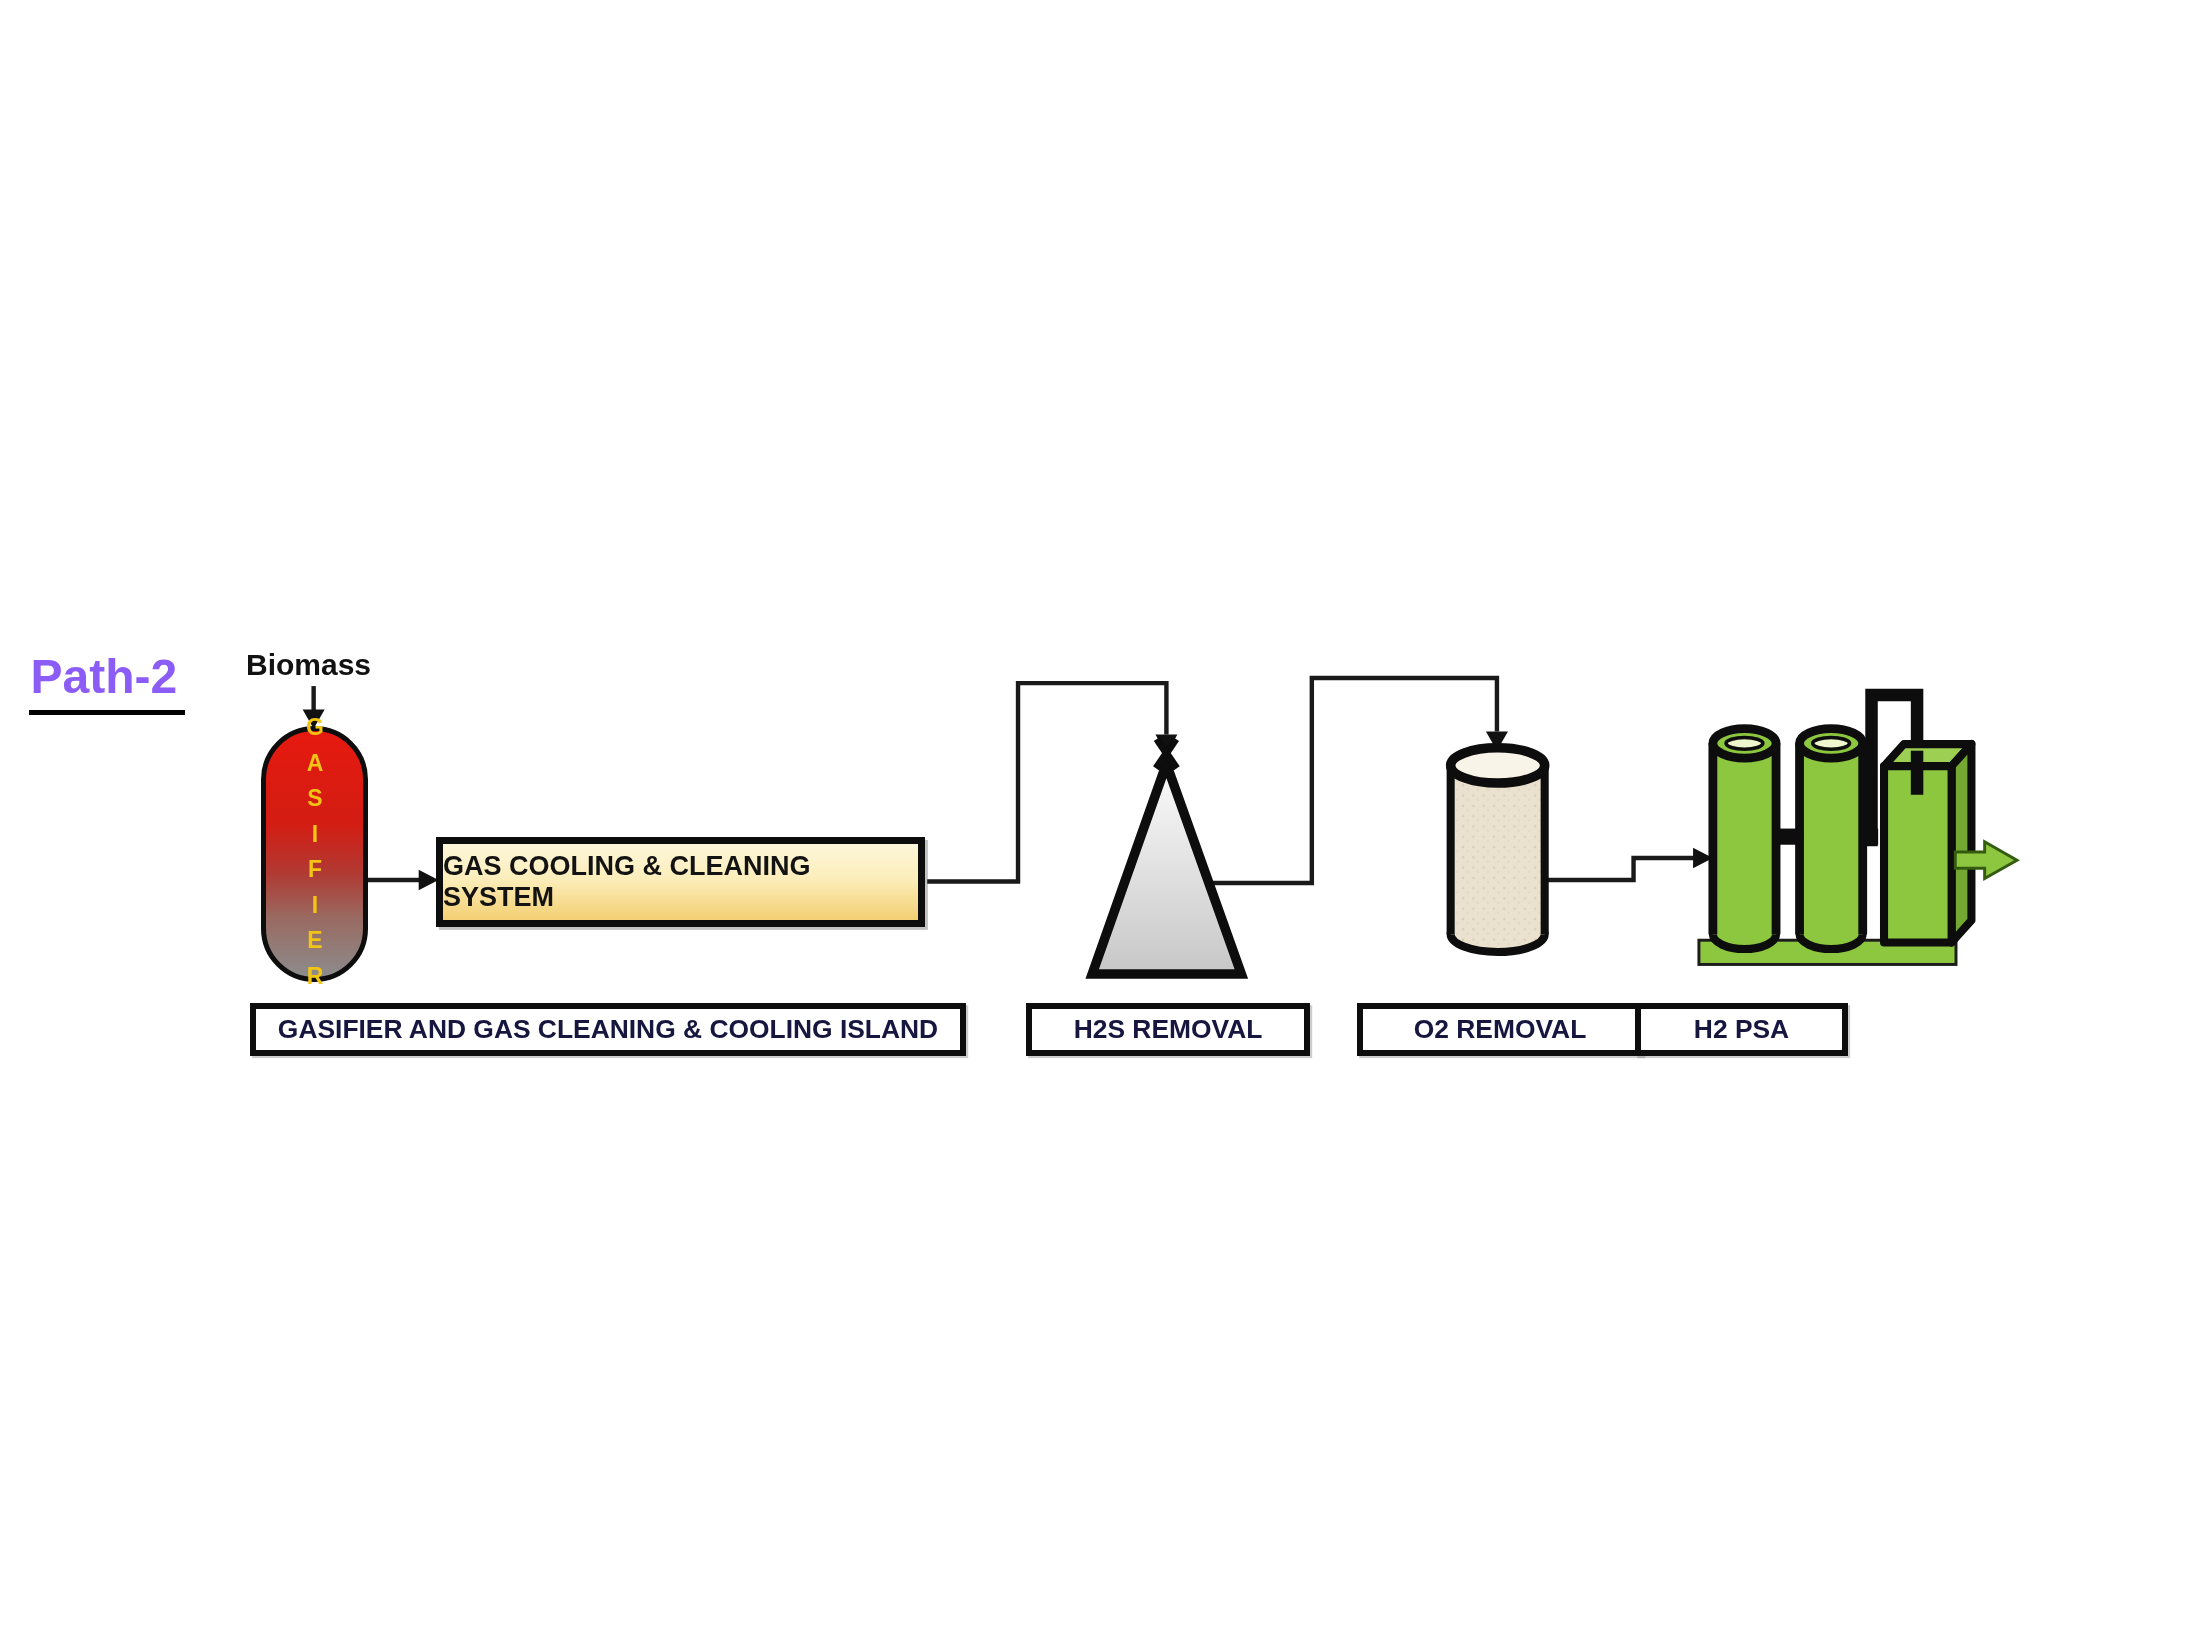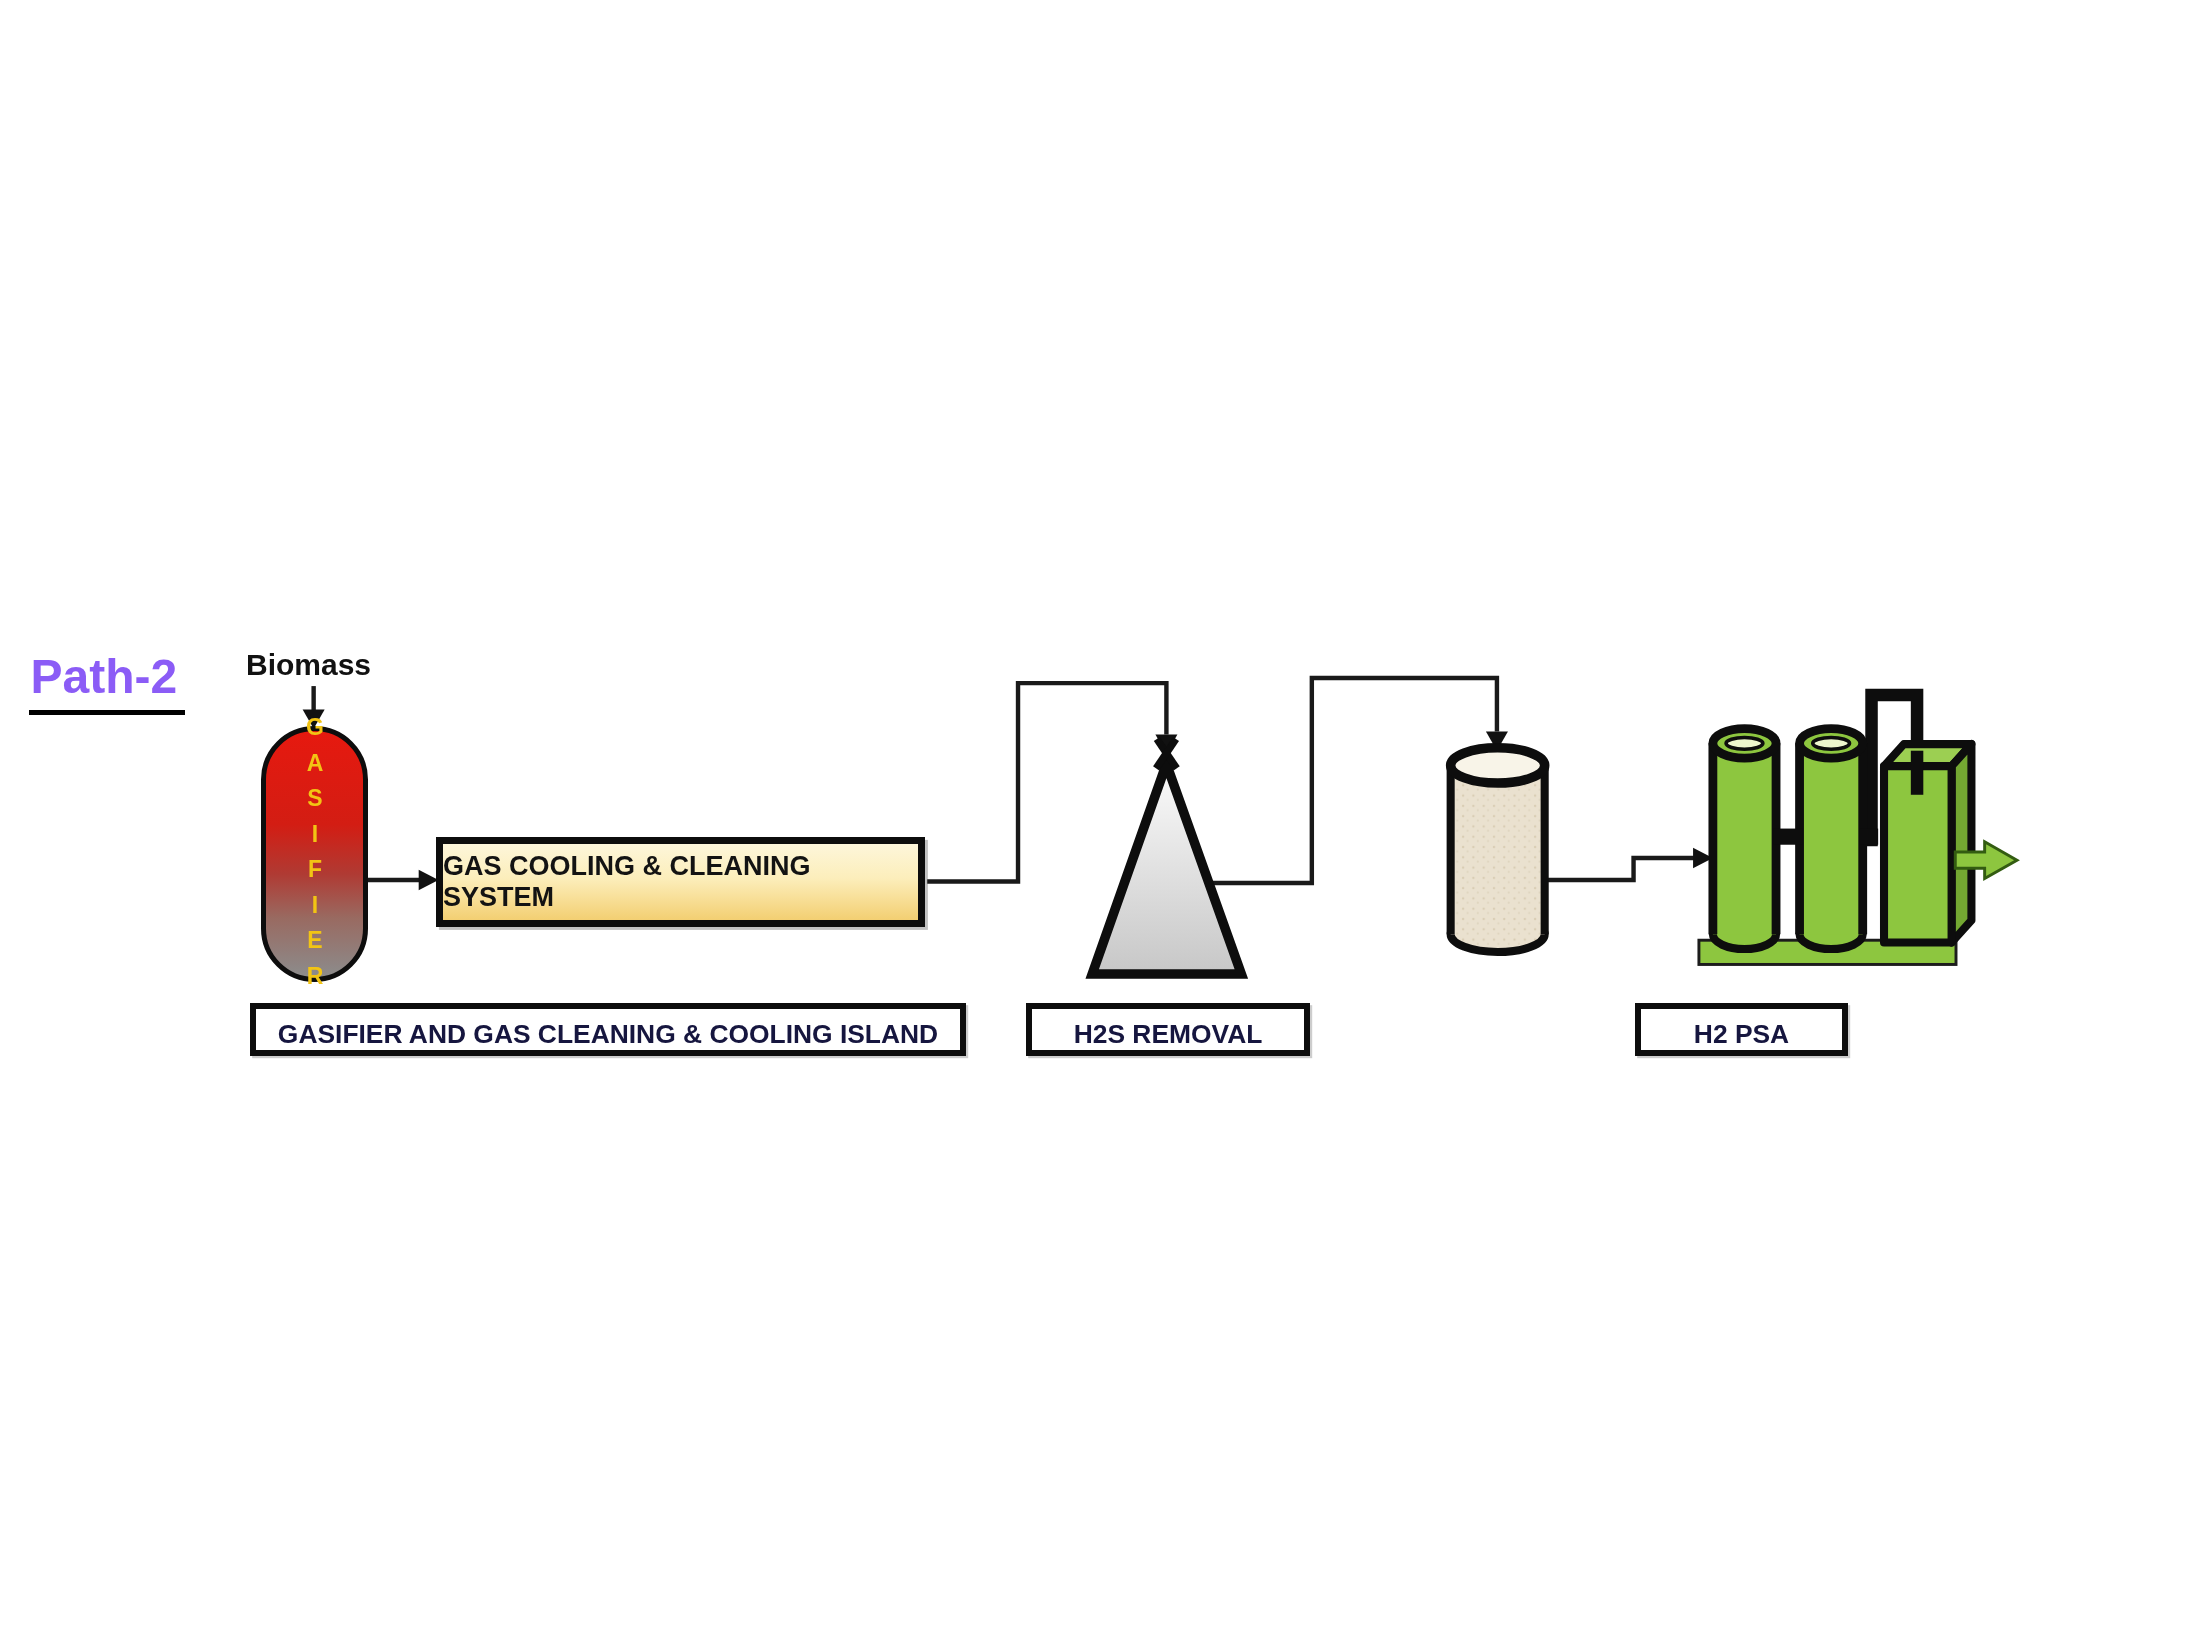--- a/index.html
+++ b/index.html
@@ -40,21 +40,21 @@
     box-sizing:border-box;border:7.3px solid #0d0d0d;
     background:linear-gradient(180deg,#fdf6da 0%,#fceebb 45%,#f3cf72 100%);
     display:flex;align-items:center;justify-content:center;
     font-size:27px;font-weight:bold;color:#131313;
     box-shadow:2.9px 2.9px 0 rgba(120,120,120,.45);
   }
 
   .stage-label{
     top:1003px;height:53px;box-sizing:border-box;
     border:6.6px solid #0d0d0d;background:#ffffff;
-    display:flex;align-items:flex-end;justify-content:center;
+    display:flex;align-items:center;justify-content:center;
     font-size:26.4px;font-weight:bold;color:#16163f;
     box-shadow:2.2px 2.2px 0 rgba(130,130,130,.4);
   }
   .stage-island{left:250px;width:716px;}
   .stage-h2s{left:1026px;width:284px;}
   .stage-o2{left:1357px;width:286px;}
   .stage-psa{left:1635px;width:213px;}
 </style>
 </head>
 <body>
@@ -161,19 +161,22 @@
   </div>
 
   <div class="txt stage-label stage-island">
     <span>GASIFIER AND GAS CLEANING &amp; COOLING ISLAND</span>
   </div>
 
   <div class="txt stage-label stage-h2s">
     <span>H2S REMOVAL</span>
   </div>
 
+  <div class="txt stage-label stage-o2">
+    <span>O2 REMOVAL</span>
+  </div>
 
   <div class="txt stage-label stage-psa">
     <span>H2 PSA</span>
   </div>
 
 </div>
 
 
 </body></html>

